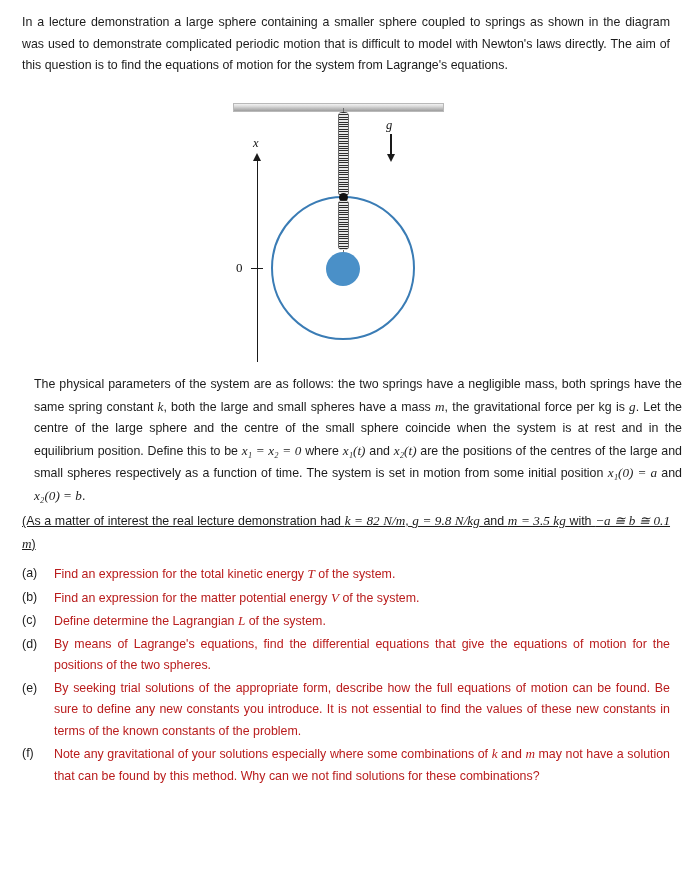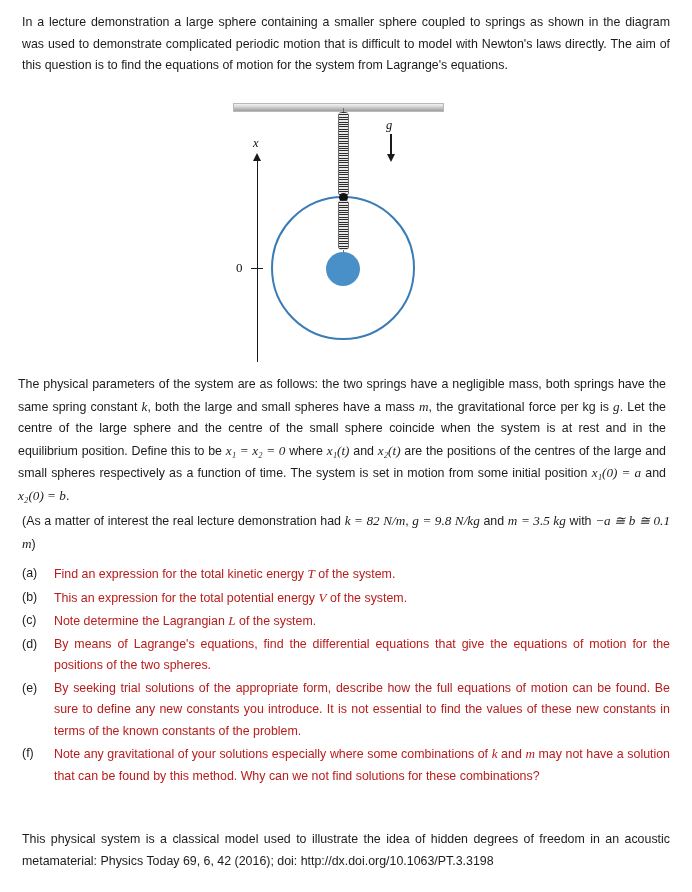--- a/index.html
+++ b/index.html
@@ -23,22 +23,22 @@
   }
   .para {
     position: absolute;
     font-size: 12.4px;
     line-height: 21.5px;
     text-align: justify;
     text-justify: inter-word;
     color: #1c1c1c;
   }
   .intro  { left: 22px; top: 12px;  width: 648px; }
-  .params { left: 18px; top: 374px; width: 648px; }
-  .note   { left: 22px; top: 510px; width: 648px; }
+  .params { left: 34px; top: 374px; width: 648px; }
+  .note   { left: 22px; top: 510px; width: 648px; text-decoration: underline; }
   .footer { left: 22px; top: 829px; width: 648px; }
 
   i.mathit, .mi {
     font-family: "Liberation Serif", serif;
     font-style: italic;
     font-size: 13.2px;
   }
 
   
   .diagram {
@@ -260,40 +260,39 @@
 
   <div class="qlist">
 
     <div class="qitem">
       <div class="qlabel">(a)</div>
       <div class="qtext"><span>Find an expression for the total kinetic energy </span><span class="mi">T</span><span> of the system.</span></div>
     </div>
 
     <div class="qitem">
       <div class="qlabel">(b)</div>
-      <div class="qtext"><span>This an expression for the total potential energy </span><span class="mi">V</span><span> of the system.</span></div>
+      <div class="qtext"><span>Find an expression for the matter potential energy </span><span class="mi">V</span><span> of the system.</span></div>
     </div>
 
     <div class="qitem">
       <div class="qlabel">(c)</div>
-      <div class="qtext"><span>Note determine the Lagrangian </span><span class="mi">L</span><span> of the system.</span></div>
+      <div class="qtext"><span>Define determine the Lagrangian </span><span class="mi">L</span><span> of the system.</span></div>
     </div>
 
     <div class="qitem">
       <div class="qlabel">(d)</div>
       <div class="qtext">By means of Lagrange's equations, find the differential equations that give the equations of motion for the positions of the two spheres.</div>
     </div>
 
     <div class="qitem">
       <div class="qlabel">(e)</div>
       <div class="qtext">By seeking trial solutions of the appropriate form, describe how the full equations of motion can be found. Be sure to define any new constants you introduce. It is not essential to find the values of these new constants in terms of the known constants of the problem.</div>
     </div>
 
     <div class="qitem">
       <div class="qlabel">(f)</div>
       <div class="qtext"><span>Note any gravitational of your solutions especially where some combinations of </span><span class="mi">k</span><span> and </span><span class="mi">m</span><span> may not have a solution that can be found by this method. Why can we not find solutions for these combinations?</span></div>
     </div>
 
   </div>
 
-  <div class="para footer">This physical system is a classical model used to illustrate the idea of hidden degrees of freedom in an acoustic metamaterial: Physics Today 69, 6, 42 (2016); doi: http://dx.doi.org/10.1063/PT.3.3198</div>
 
 </div>
 
 </body></html>

